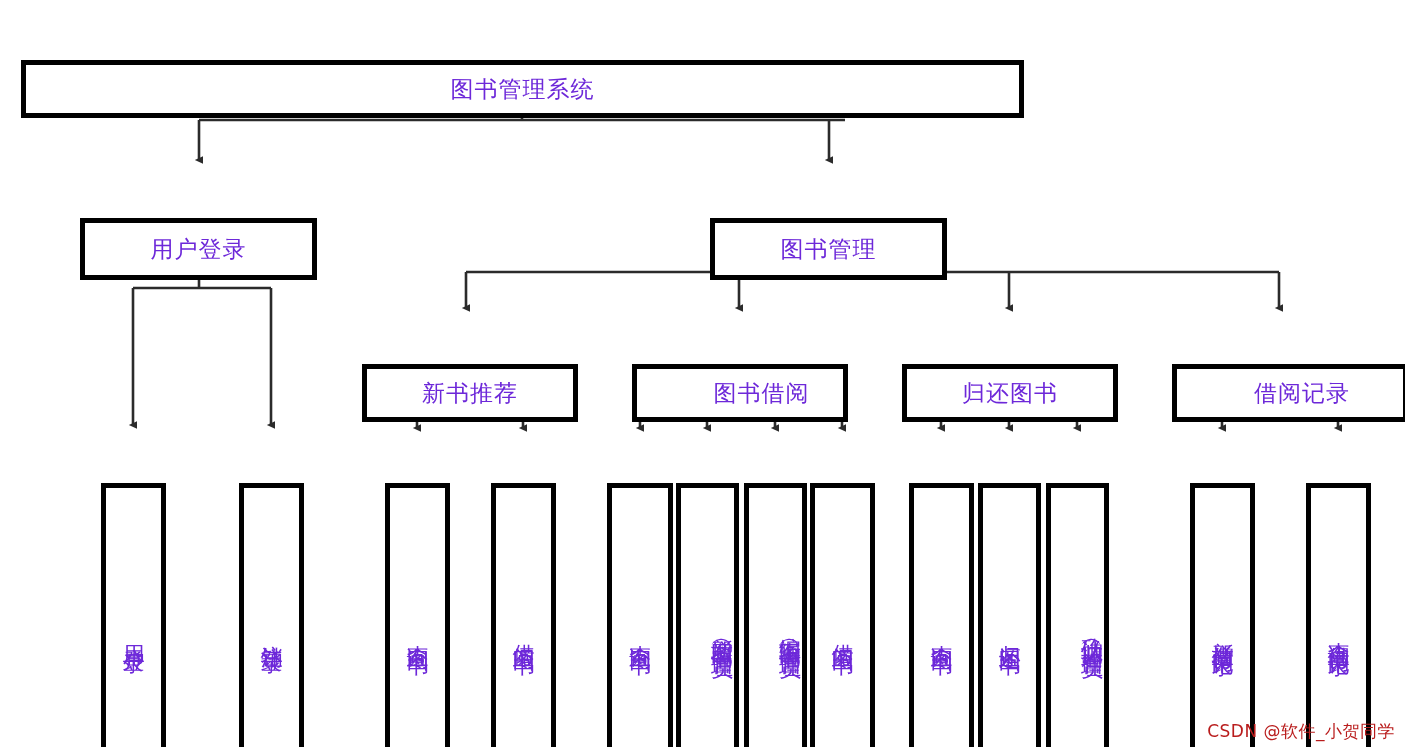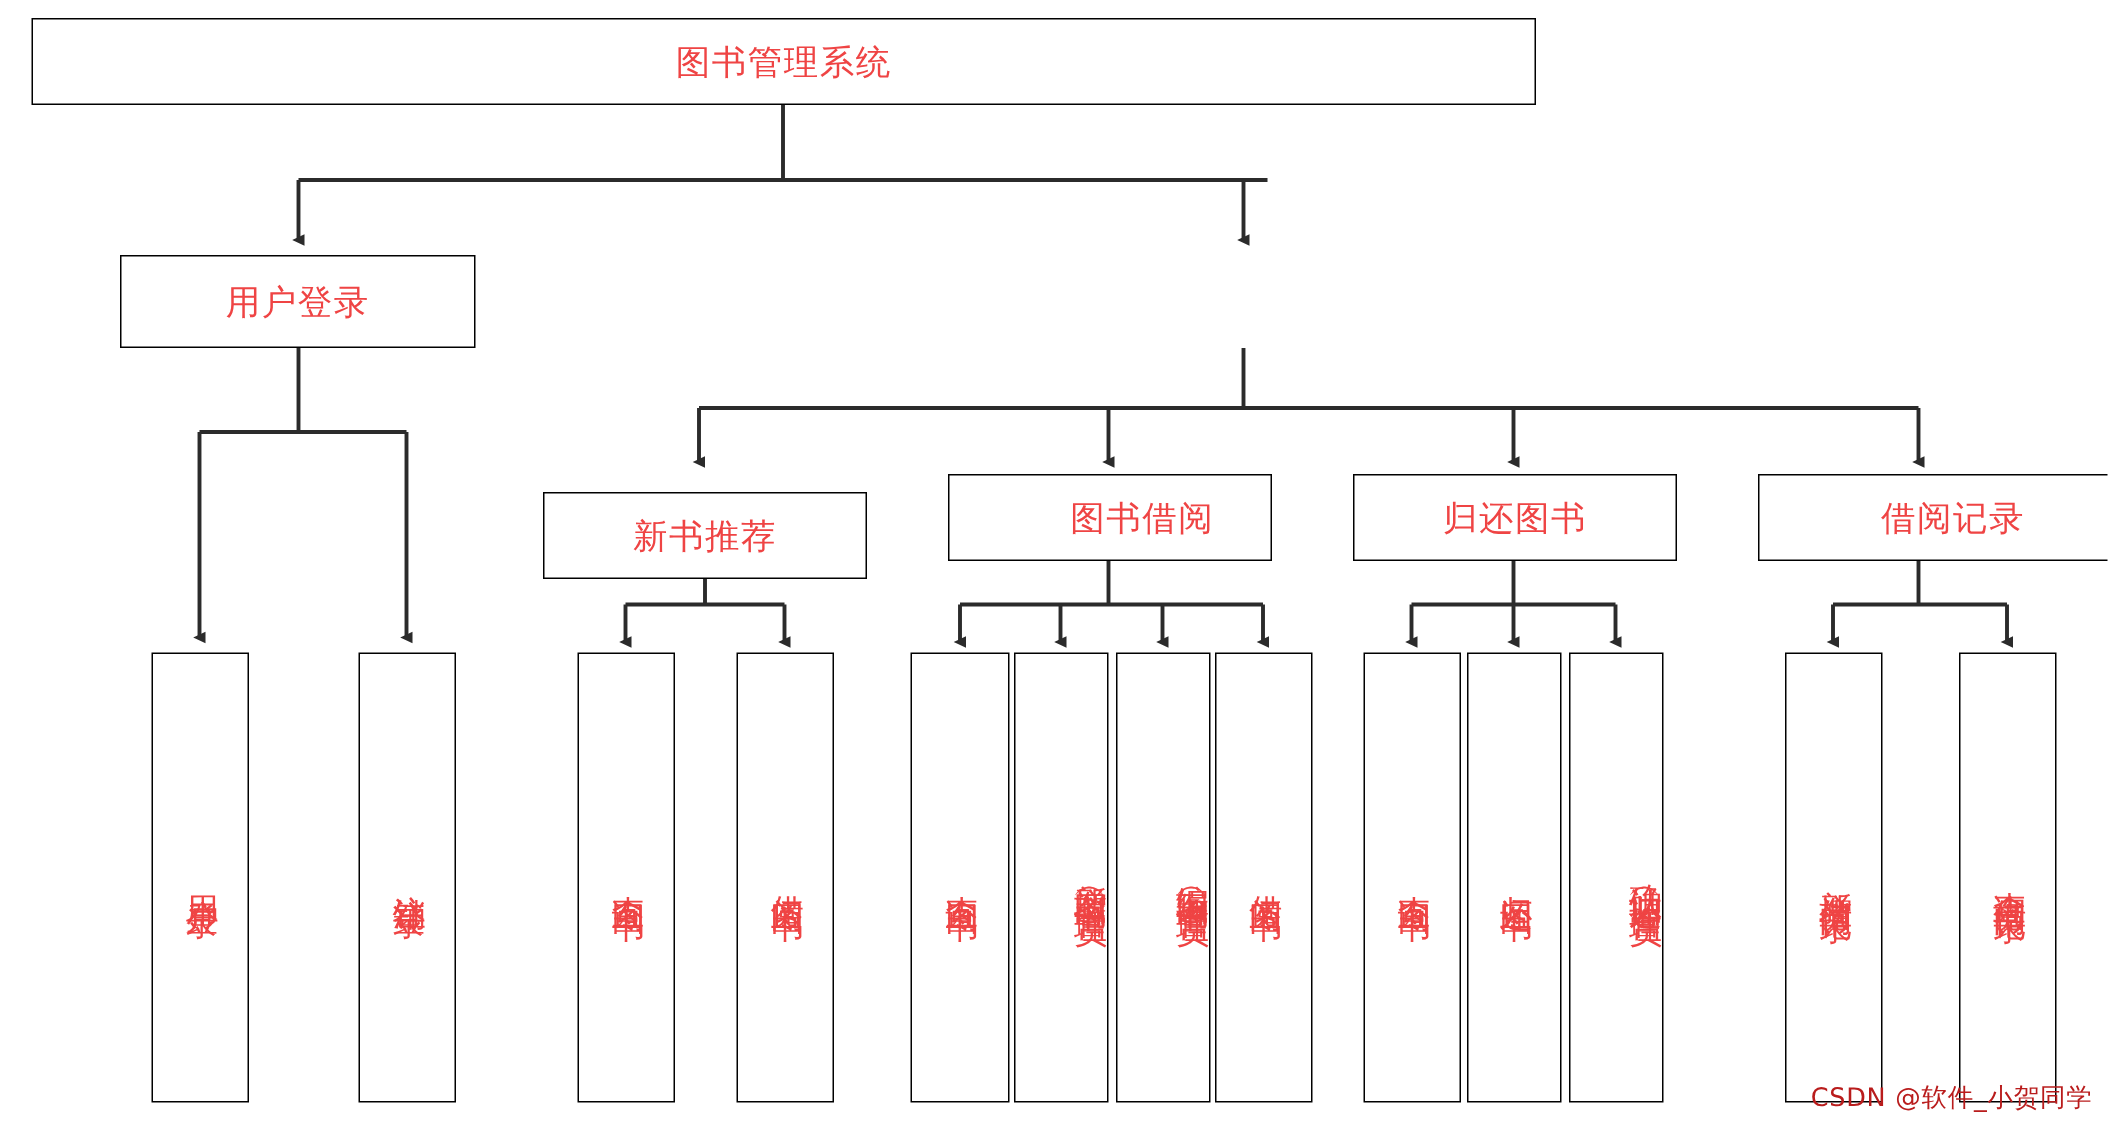--- a/index.html
+++ b/index.html
@@ -23,26 +23,27 @@
     position: absolute;
     left: 0;
     top: 0;
     width: 1405px;
     height: 747px;
     display: block;
   }
   .node-box {
     position: absolute;
     box-sizing: border-box;
-    border: 1px solid #000000;
+    border: 5px solid #000000;
     background: #ffffff;
     display: flex;
     align-items: center;
     justify-content: center;
-    color: #ef4444;
+    color: #6d28d9;
+    margin-top: 48px;
   }
   .node-box.horizontal {
     font-size: 23px;
     letter-spacing: 1px;
   }
   .node-box.vertical {
     writing-mode: vertical-rl;
     text-orientation: upright;
     font-size: 22px;
     line-height: 1.12;
@@ -125,22 +126,25 @@
     </g>
   </svg>
 
   <div class="node-box horizontal" style="left:21px; top:12px; width:1003px; height:58px;">
     <span class="node-label">图书管理系统</span>
   </div>
 
   <div class="node-box horizontal" style="left:80px; top:170px; width:237px; height:62px;">
     <span class="node-label">用户登录</span>
   </div>
-
-  <div class="node-box horizontal" style="left:362px; top:328px; width:216px; height:58px;">
+  <div class="node-box horizontal" style="left:710px; top:170px; width:237px; height:62px;">
+    <span class="node-label">图书管理</span>
+  </div>
+
+  <div class="node-box horizontal" style="left:362px; top:316px; width:216px; height:58px;">
     <span class="node-label">新书推荐</span>
   </div>
   <div class="node-box horizontal" style="left:632px; top:316px; width:216px; height:58px;padding-left:43px;">
     <span class="node-label">图书借阅</span>
   </div>
   <div class="node-box horizontal" style="left:902px; top:316px; width:216px; height:58px;">
     <span class="node-label">归还图书</span>
   </div>
   <div class="node-box horizontal" style="left:1172px; top:316px; width:236px; height:58px;padding-left:24px;">
     <span class="node-label">借阅记录</span>

